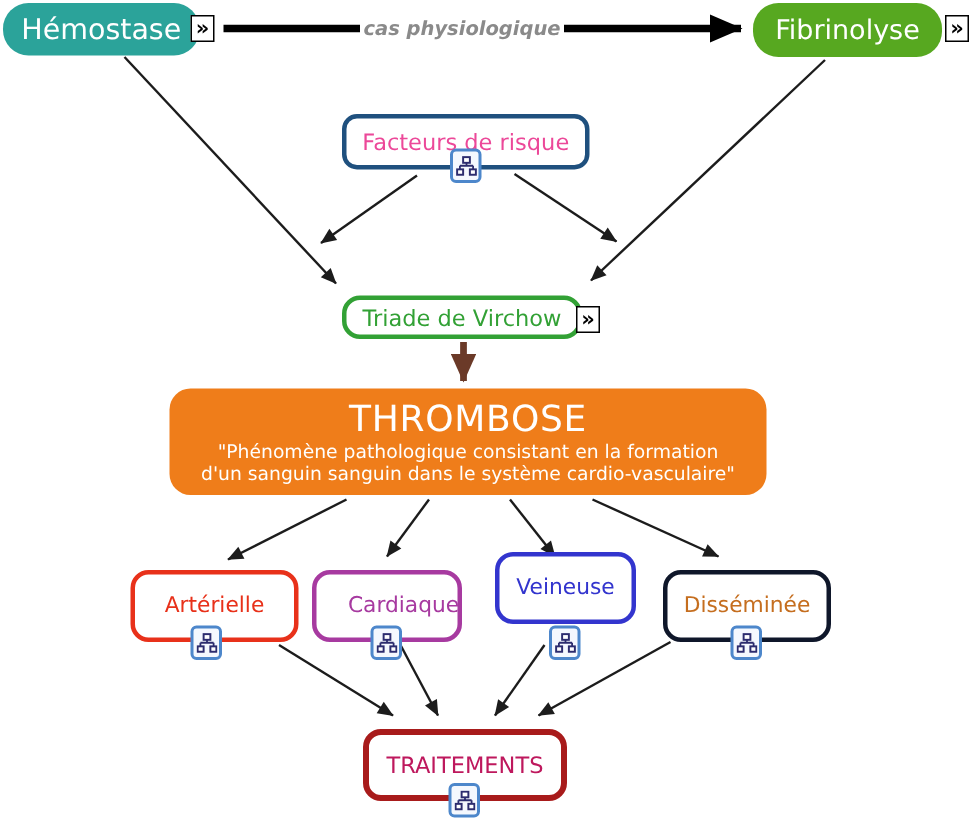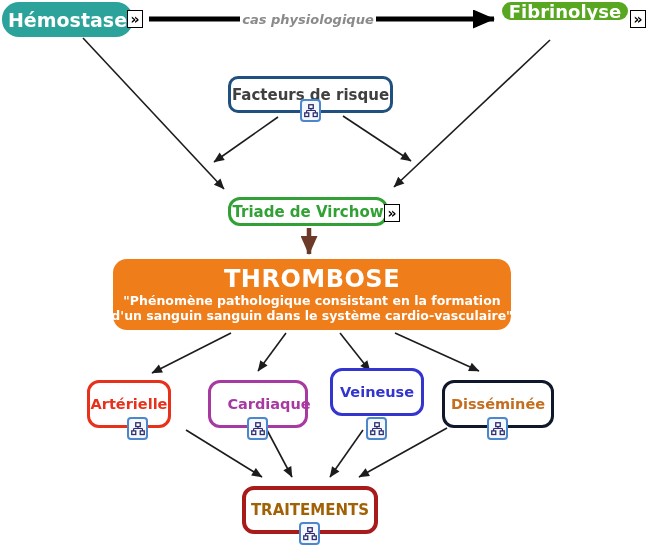--- a/index.html
+++ b/index.html
@@ -5,36 +5,36 @@
   html,body { margin:0; padding:0; background:#fff; }
   .canvas {
     position:relative; width:648px; height:546px; background:#FFFFFF;
     font-family:"DejaVu Sans", sans-serif; overflow:hidden;
   }
   svg.edges { position:absolute; left:0; top:0; z-index:0; }
 
   .node {
     position:absolute; box-sizing:border-box; z-index:1;
     display:flex; align-items:center; justify-content:center;
-    font-weight:bold; white-space:nowrap; background:#fff; text-align:center;
+    font-weight:normal; white-space:nowrap; background:#fff; text-align:center;
   }
   .pill { color:#fff; border:none; }
   .n-hemostase   { left:2px;   top:2px;   width:131px; height:35px; background:#2BA39A; border-radius:17px; font-size:19px; }
-  .n-fibrinolyse { left:502px; top:2px;   width:126px; height:18px; background:#57A820; border-radius:17px; font-size:18px; }
-  .n-facteurs    { left:228px; top:76px;  width:165px; height:37px; border:3px solid #1F507E; border-radius:10px; color:#404040; font-size:15px; }
+  .n-fibrinolyse { left:502px; top:2px;   width:126px; height:36px; background:#57A820; border-radius:17px; font-size:18px; }
+  .n-facteurs    { left:228px; top:76px;  width:165px; height:37px; border:3px solid #1F507E; border-radius:10px; color:#ec4899; font-size:15px; }
   .n-triade      { left:228px; top:197px; width:160px; height:29px; border:3px solid #32A135; border-radius:12px; color:#32A135; font-size:15px; }
   .n-thrombose   { left:113px; top:259px; width:398px; height:71px; background:#EF7D1A; border-radius:14px; color:#fff;
                    flex-direction:column; justify-content:center; line-height:1.15; }
   .n-thrombose .t-title { font-size:24px; letter-spacing:0.5px; }
   .n-thrombose .t-def   { font-size:12.5px; line-height:15px; }
-  .n-arterielle  { left:87px;  top:380px; width:84px; height:48px; border:3px solid #E8311A; border-radius:12px; color:#E8311A; font-size:14.5px; }
+  .n-arterielle  { left:87px;  top:380px; width:112px; height:48px; border:3px solid #E8311A; border-radius:12px; color:#E8311A; font-size:14.5px; }
   .n-cardiaque   { left:208px; top:380px; width:100px; height:48px; border:3px solid #A73AA0; border-radius:12px; color:#A73AA0; font-size:14.5px;padding-left:22px; }
   .n-veineuse    { left:330px; top:368px; width:94px;  height:48px; border:3px solid #3335CE; border-radius:12px; color:#3335CE; font-size:14.5px; }
   .n-disseminee  { left:442px; top:380px; width:112px; height:48px; border:3px solid #0f172a; border-radius:12px; color:#C56E1F; font-size:14.5px; }
-  .n-traitements { left:242px; top:486px; width:136px; height:48px; border:4px solid #A81B1B; border-radius:12px; color:#a16207; font-size:15px; }
+  .n-traitements { left:242px; top:486px; width:136px; height:48px; border:4px solid #A81B1B; border-radius:12px; color:#be185d; font-size:15px; }
 
   .edge-label {
     position:absolute; left:240px; top:10px; width:136px; height:18px; z-index:2;
     background:#fff; display:flex; align-items:center; justify-content:center;
     color:#8A8A8A; font-weight:bold; font-style:italic; font-size:13px; white-space:nowrap;
   }
   .expand-icon {
     position:absolute; z-index:3; width:16px; height:18px; box-sizing:border-box;
     background:#fff; border:1px solid #000; color:#000;
     display:flex; align-items:center; justify-content:center;

